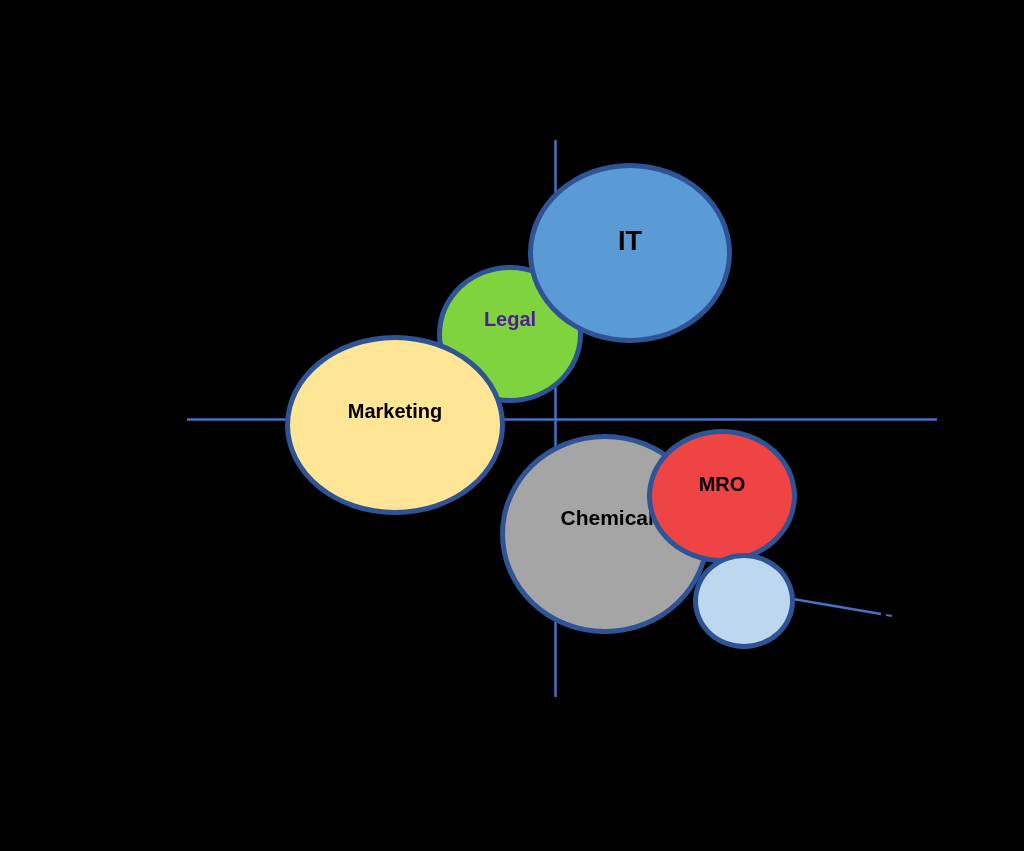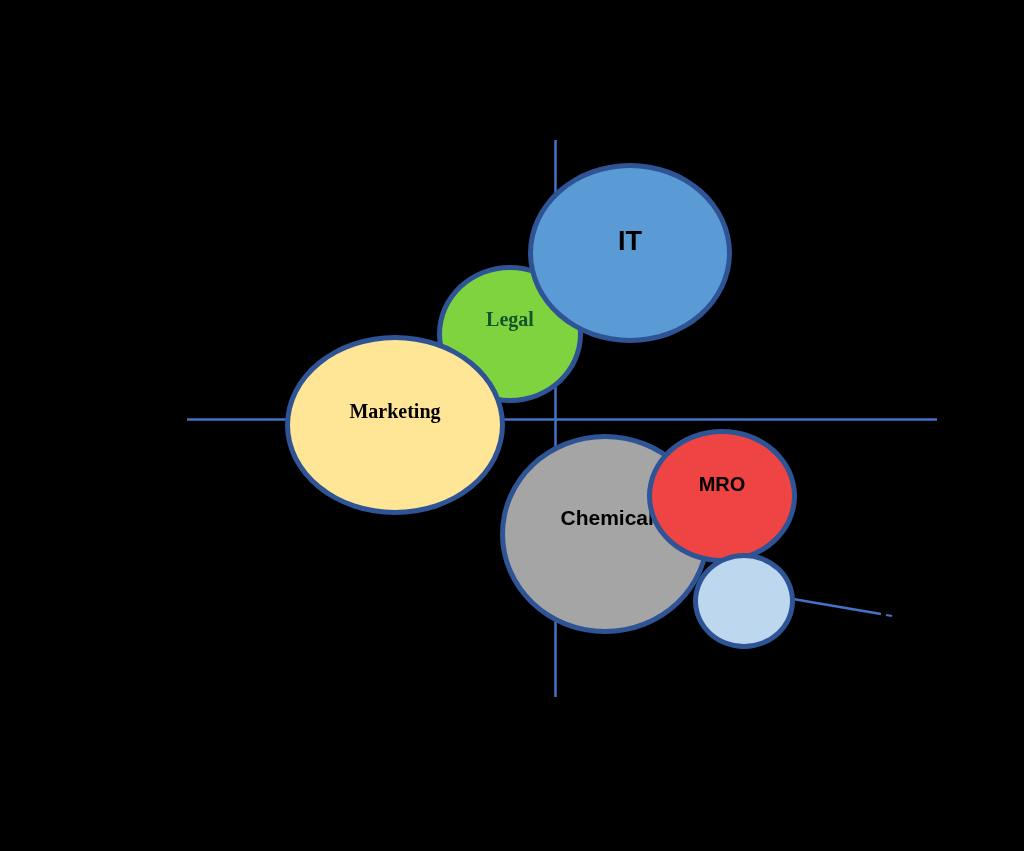--- a/index.html
+++ b/index.html
@@ -31,21 +31,21 @@
     position: absolute;
     left: 50%;
     transform: translate(-50%, -50%);
     font-weight: bold;
     white-space: nowrap;
     font-size: 20px;
   }
 
   
   .bubble-legal     { left: 437px; top: 265px; width: 146px; height: 138px; z-index: 2; }
-  .bubble-marketing { left: 285px; top: 335px; width: 220px; height: 180px; z-index: 3; font-family: Liberation Serif, serif; }
+  .bubble-marketing { left: 285px; top: 335px; width: 220px; height: 180px; z-index: 3; }
   .bubble-it        { left: 528px; top: 163px; width: 204px; height: 180px; z-index: 4; }
   .bubble-chemicals { left: 500px; top: 434px; width: 210px; height: 200px; z-index: 5; }
   .bubble-mro       { left: 647px; top: 429px; width: 150px; height: 134px; z-index: 6; }
   .bubble-small     { left: 693px; top: 553px; width: 102px; height:  96px; z-index: 7; }
 
   .bubble-it        .bubble-label { top: 43%; font-size: 27px; }
   .bubble-legal     .bubble-label { top: 38%; }
   .bubble-marketing .bubble-label { top: 42%; }
   .bubble-chemicals .bubble-label { top: 41.5%; left: calc(50% + 8px); font-size: 21px; }
   .bubble-mro       .bubble-label { top: 40%; }
@@ -56,21 +56,21 @@
 <div id="stage" style="background-color: rgb(0, 0, 0);">
 
   <svg id="axes-svg" xmlns="http://www.w3.org/2000/svg" viewBox="0 0 1024 851">
     <line x1="555.5" y1="140" x2="555.5" y2="697" stroke-width="2.5" stroke="#4472C4"></line>
     <line x1="187" y1="419.5" x2="937" y2="419.5" stroke-width="2.5" stroke="#4472C4"></line>
     <line x1="793" y1="599" x2="881" y2="614" stroke-width="2.5" stroke="#4472C4"></line>
     <line x1="886" y1="615" x2="892" y2="616" stroke-width="2" stroke="#4472C4"></line>
   </svg>
 
   <div class="bubble bubble-legal" style="background-color: rgb(127, 211, 63); border-color: rgb(47, 84, 150);">
-    <span class="bubble-label" style="color: #14532d; font-family: Liberation Serif, serif;">Legal</span>
+    <span class="bubble-label" style="color: #4c1d95;">Legal</span>
   </div>
 
   <div class="bubble bubble-marketing" style="background-color: rgb(255, 229, 150); border-color: rgb(47, 84, 150);">
     <span class="bubble-label" style="color: rgb(0, 0, 0);">Marketing</span>
   </div>
 
   <div class="bubble bubble-it" style="background-color: rgb(91, 155, 213); border-color: rgb(47, 84, 150);">
     <span class="bubble-label" style="color: rgb(0, 0, 0);">IT</span>
   </div>
 

